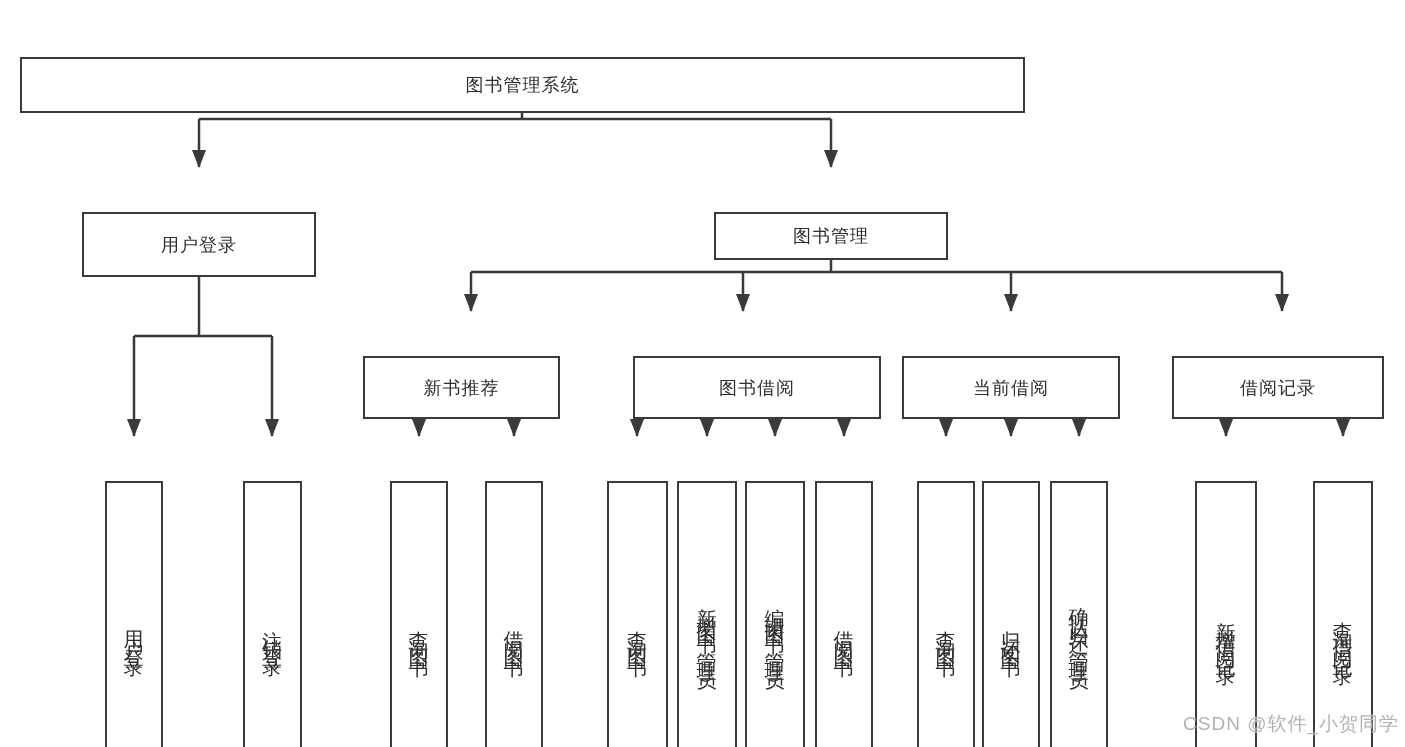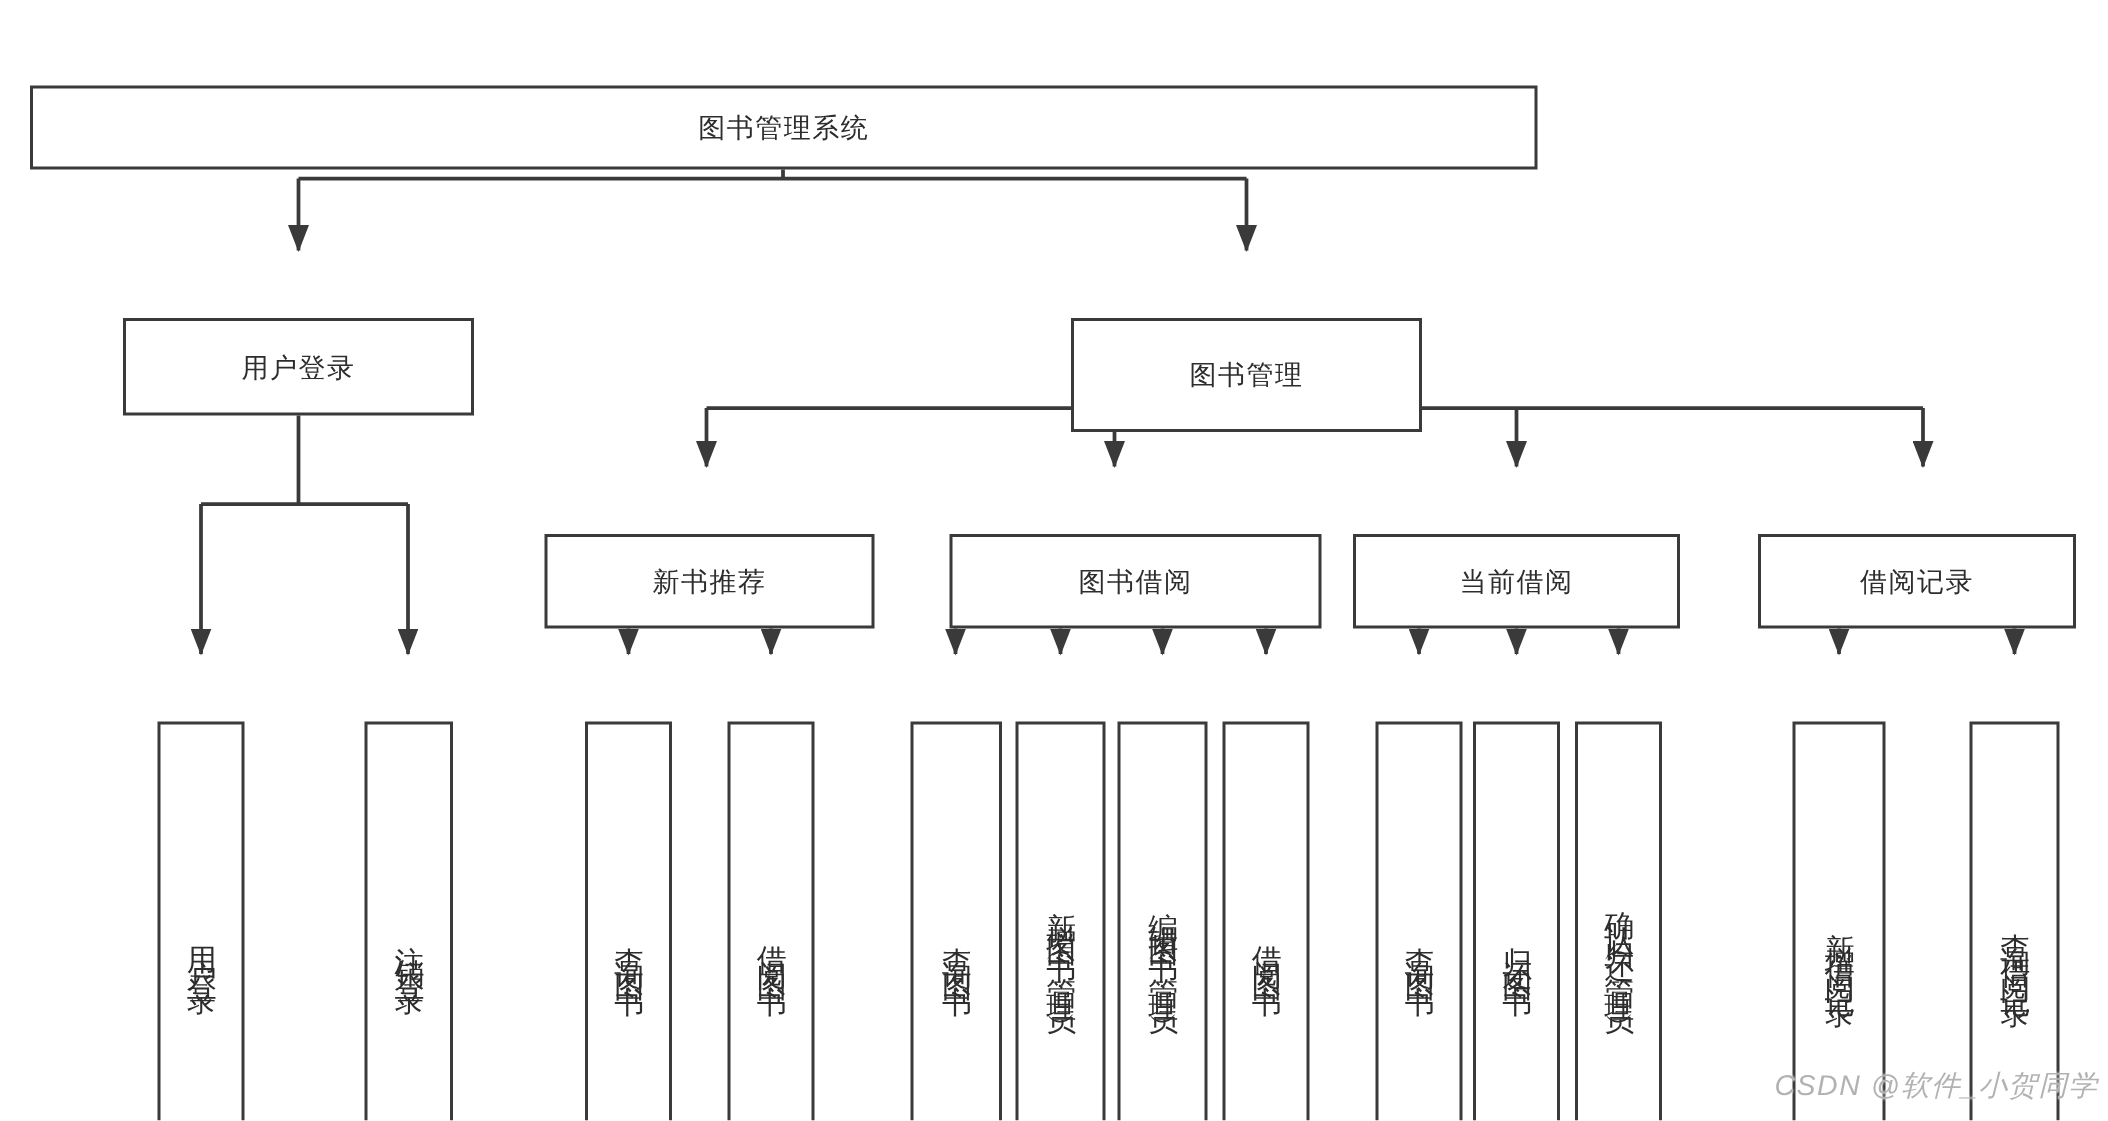--- a/index.html
+++ b/index.html
@@ -31,23 +31,23 @@
     align-items: center;
     justify-content: center;
     color: #2d2d2d;
     font-size: 18px;
     letter-spacing: 1px;
     text-align: center;
     margin-top: 44px;
   }
   .node.root   { left: 20px;   top: 13px;  width: 1005px; height: 56px; }
   .node.lvl2-a { left: 82px;   top: 168px; width: 234px;  height: 65px; }
-  .node.lvl2-b { left: 714px;  top: 168px; width: 234px;  height: 76px; }
+  .node.lvl2-b { left: 714px;  top: 168px; width: 234px;  height: 48px; }
   .node.lvl3   { top: 312px; height: 63px; }
-  .node.l3-1 { left: 363px;  width: 220px; }
+  .node.l3-1 { left: 363px;  width: 197px; }
   .node.l3-2 { left: 633px;  width: 248px; }
   .node.l3-3 { left: 902px;  width: 218px; font-family: Liberation Mono, monospace; }
   .node.l3-4 { left: 1172px; width: 212px; }
   .node.leaf {
     top: 437px;
     height: 297px;
     writing-mode: vertical-rl;
     text-orientation: upright;
     font-size: 20px;
     letter-spacing: 9px;
@@ -69,21 +69,20 @@
   .leaf-13 { left: 1313px; width: 60px; letter-spacing: 7px; }
   .watermark {
     position: absolute;
     right: 6px;
     top: 711px;
     font-size: 19px;
     color: #b2b2b2;
     letter-spacing: 1px;
     text-shadow: 0 0 2px #ffffff;
     white-space: nowrap;
-    font-style: italic;
   }
 </style>
 </head>
 <body>
 
 <div class="canvas">
 
   <svg class="connectors" viewBox="0 0 1405 747" xmlns="http://www.w3.org/2000/svg">
     <defs>
       <marker id="arw" viewBox="0 0 18 14" refX="17" refY="7" markerWidth="18" markerHeight="14" markerUnits="userSpaceOnUse" orient="auto">

